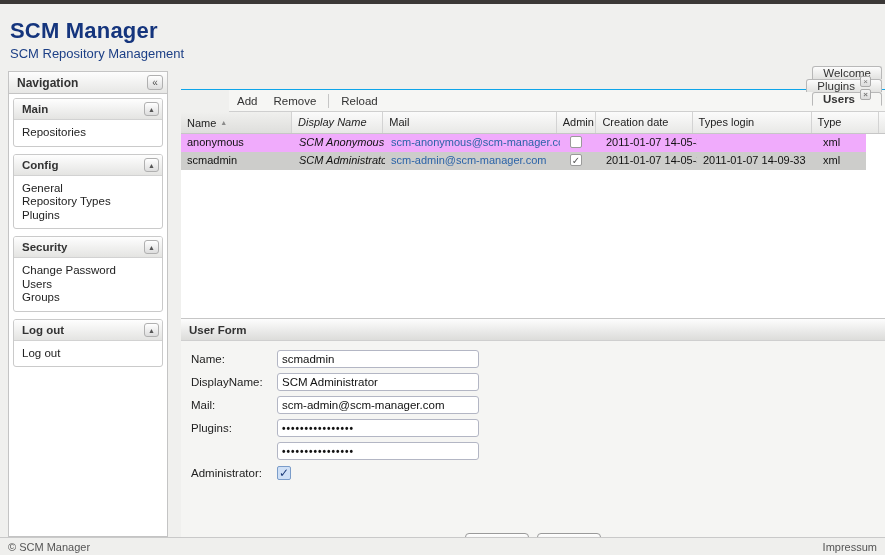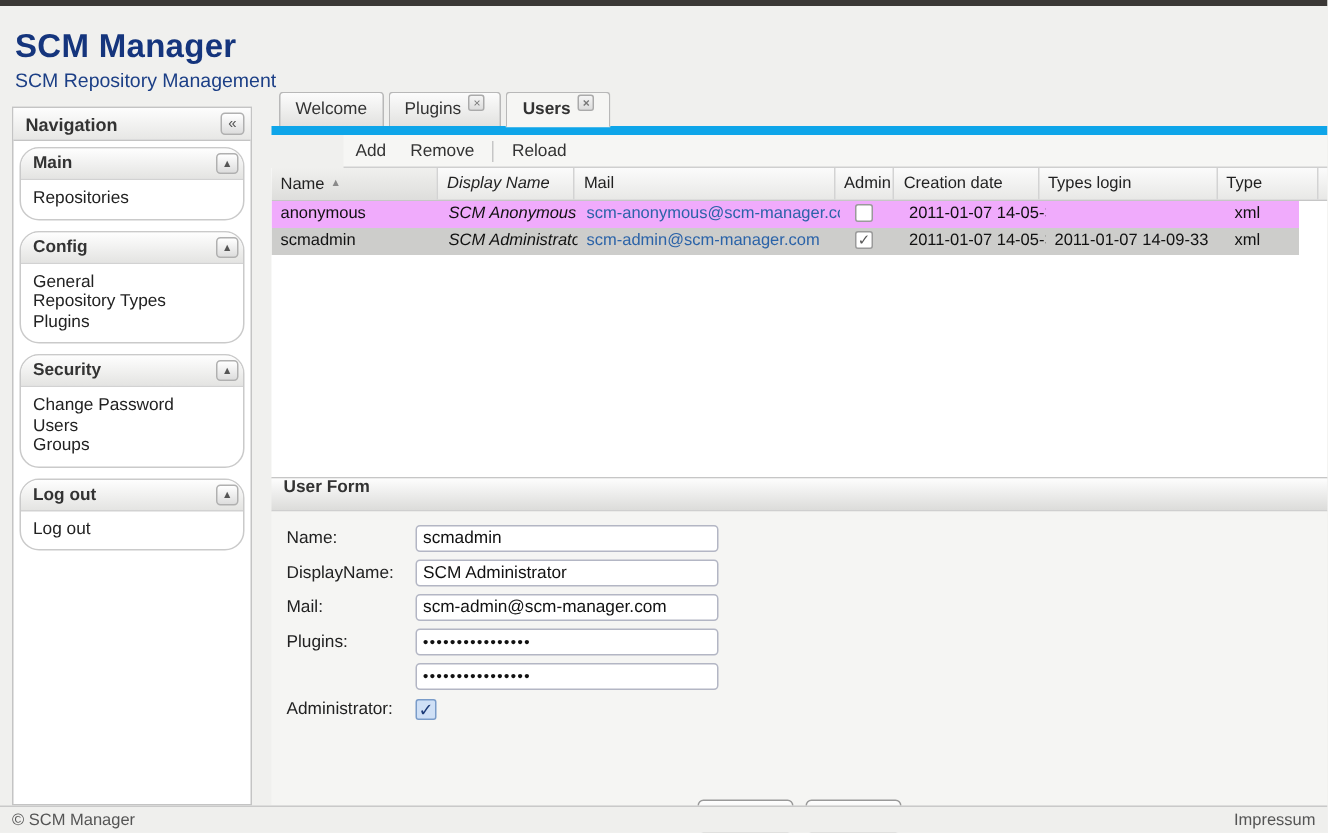--- a/index.html
+++ b/index.html
@@ -29,36 +29,36 @@
     background:linear-gradient(#fdfdfd,#e7e7e5);
     border-bottom:1px solid #c4c4c4;
   }
   .sidebar-header-title { font-size:12px; font-weight:bold; color:#333; }
   .tool-btn {
     width:16px; height:15px; font-size:10px; line-height:13px; text-align:center;
     color:#555; background:linear-gradient(#fff,#ddd);
     border:1px solid #b0b0b0; border-radius:3px; cursor:pointer;
   }
   .sidebar-body { padding:4px; }
-  .nav-section { margin-bottom:7px; border:1px solid #cacaca; border-radius:13px; overflow:hidden; background:#fff; }
+  .nav-section { margin-bottom:7px; border:1px solid #cacaca; border-radius:3px; overflow:hidden; background:#fff; }
   .nav-section-header {
     height:21px; display:flex; align-items:center; justify-content:space-between;
     padding:0 3px 0 8px;
     background:linear-gradient(#fefefe,#e4e4e2);
     border-bottom:1px solid #d2d2d2;
   }
   .nav-section-title { font-size:11.5px; font-weight:bold; color:#333; }
   .nav-collapse { width:15px; height:14px; font-size:7px; line-height:13px; }
   .nav-items { list-style:none; padding:6px 8px; }
   .nav-items li { font-size:11.5px; line-height:13.5px; color:#222; cursor:pointer; white-space:nowrap; }
 
   
   .content { position:absolute; left:181px; top:66px; width:704px; bottom:18px; display:flex; flex-direction:column; }
 
-  .tabbar { height:24px; display:flex; align-items:flex-end; padding-left:5px; border-bottom:6px solid #0ea5e9; }
+  .tabbar { height:24px; display:flex; align-items:flex-end; padding-left:5px; border-bottom:1px solid #0ea5e9;flex-direction:column; }
   .tab {
     height:23px; margin-right:3px; padding:0 10px; display:flex; align-items:center;
     font-size:11.5px; color:#333;
     background:linear-gradient(#fcfcfc,#e2e2e0);
     border:1px solid #b8b8b8; border-bottom:none;
     border-radius:3px 3px 0 0; cursor:pointer; position:relative;
   }
   .tab.active { background:#f6f6f4; font-weight:bold; height:24px; margin-bottom:-1px; border-bottom:1px solid #f6f6f4; }
   .tab-close {
     width:11px; height:11px; margin-left:5px; transform:translateY(-5px);
@@ -94,21 +94,21 @@
   .grid-checkbox {
     display:inline-block; width:12px; height:12px; margin-top:2px; margin-left:4px;
     background:#fff; border:1px solid #9a9a9a; border-radius:2px;
     font-size:10px; line-height:11px; text-align:center; color:#555; cursor:pointer;
   }
   .grid-checkbox.checked-gray { color:#555; }
 
   
   .userform { height:219px; flex:none; display:flex; flex-direction:column; border-top:1px solid #c6c6c6; }
   .userform-header {
-    height:22px; display:flex; padding-left:8px;
+    height:22px; display:flex; align-items:center; padding-left:8px;
     background:linear-gradient(#fdfdfd,#dcdcda); border-bottom:1px solid #cfcfcf; flex:none;
   }
   .userform-title { font-size:11.5px; font-weight:bold; color:#333; }
   .userform-body { flex:1; background:#f5f5f3; padding:9px 0 0 10px; position:relative; }
   .form-row { display:flex; align-items:center; margin-bottom:5px; height:18px; }
   .form-label { width:86px; font-size:11.5px; color:#222; flex:none; }
   .form-input {
     width:202px; height:18px; font-size:11.5px; font-family:"Liberation Sans","DejaVu Sans",sans-serif;
     padding:1px 4px; color:#111; background:#fff;
     border:1px solid #b3b6c4; border-radius:3px; outline:none;

